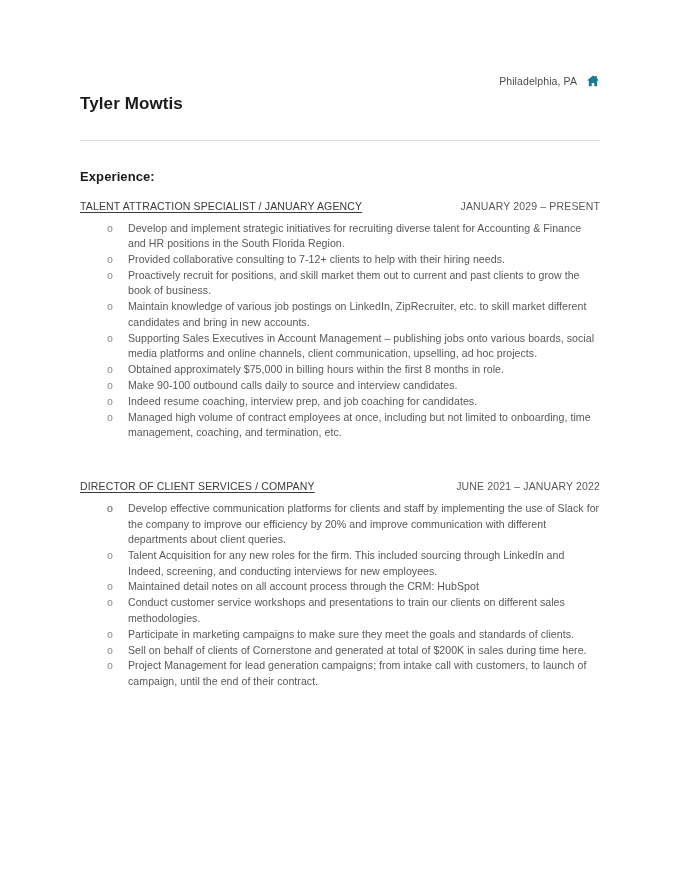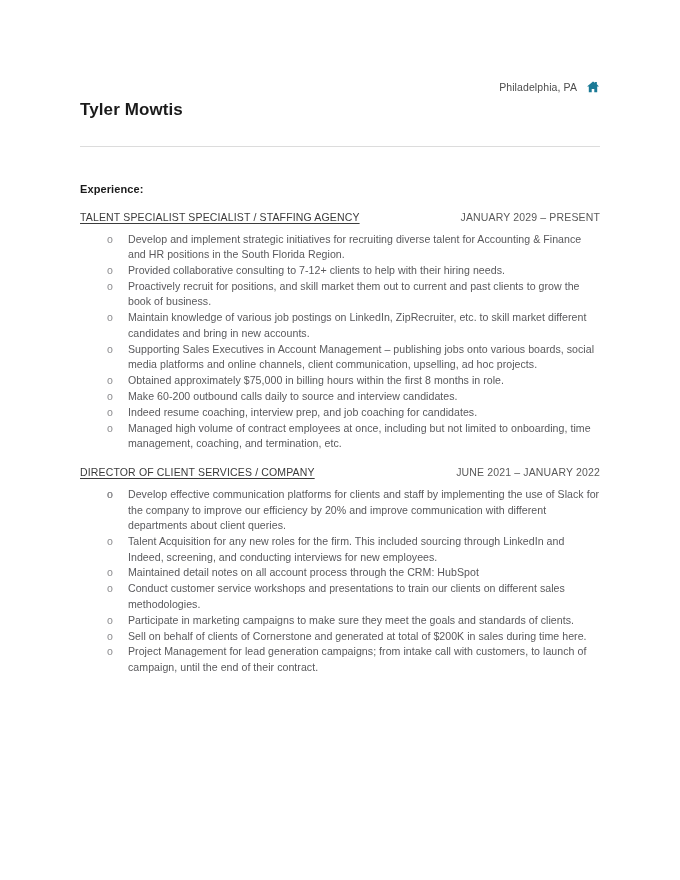--- a/index.html
+++ b/index.html
@@ -13,21 +13,21 @@
     font-family: "Liberation Sans", sans-serif;
     color: #404040;
     -webkit-font-smoothing: antialiased;
   }
   .page {
     position: relative;
     width: 680px;
     height: 880px;
     background: #ffffff;
     box-sizing: border-box;
-    padding: 9px 80px;
+    padding: 3px 80px;
   }
 
   
   .contact-bar {
     display: flex;
     align-items: center;
     justify-content: flex-end;
     gap: 9px;
     padding-top: 68px;
     height: 20px;
@@ -59,32 +59,32 @@
 
   .divider {
     margin-top: 26px;
     border: 0;
     border-top: 1px solid #dcdcdc;
     height: 0;
   }
 
   
   .section-heading {
-    margin-top: 36px;
-    font-size: 11px;
+    margin-top: 28px;
+    font-size: 13px;
     font-weight: bold;
     color: #1a1a1a;
     letter-spacing: 0.1px;
   }
 
   .job {
     margin-top: 16px;
   }
   .job + .job {
-    margin-top: 15px;
+    margin-top: 40px;
   }
   .job-header {
     display: flex;
     align-items: baseline;
     justify-content: space-between;
     gap: 14px;
   }
   .job-title {
     font-size: 10.5px;
     color: #3b3b3b;
@@ -144,31 +144,31 @@
     <div class="name">Tyler Mowtis</div>
   </div>
 
   <hr class="divider">
 
   <div>
     <div class="section-heading">Experience:</div>
 
     <div class="job">
       <div class="job-header">
-        <span class="job-title">TALENT SPECIALIST SPECIALIST / STAFFING AGENCY</span>
+        <span class="job-title">TALENT ATTRACTION SPECIALIST / JANUARY AGENCY</span>
         <span class="job-dates">JANUARY 2029 – PRESENT</span>
       </div>
       <ul class="bullet-list">
         <li class="bullet-item"><span class="bullet-marker">o</span><span>Develop and implement strategic initiatives for recruiting diverse talent for Accounting &amp; Finance and HR positions in the South Florida Region.</span></li>
         <li class="bullet-item"><span class="bullet-marker">o</span><span>Provided collaborative consulting to 7-12+ clients to help with their hiring needs.</span></li>
         <li class="bullet-item"><span class="bullet-marker">o</span><span>Proactively recruit for positions, and skill market them out to current and past clients to grow the book of business.</span></li>
         <li class="bullet-item"><span class="bullet-marker">o</span><span>Maintain knowledge of various job postings on LinkedIn, ZipRecruiter, etc. to skill market different candidates and bring in new accounts.</span></li>
         <li class="bullet-item"><span class="bullet-marker">o</span><span>Supporting Sales Executives in Account Management – publishing jobs onto various boards, social media platforms and online channels, client communication, upselling, ad hoc projects.</span></li>
         <li class="bullet-item"><span class="bullet-marker">o</span><span>Obtained approximately $75,000 in billing hours within the first 8 months in role.</span></li>
-        <li class="bullet-item"><span class="bullet-marker">o</span><span>Make 60-200 outbound calls daily to source and interview candidates.</span></li>
+        <li class="bullet-item"><span class="bullet-marker">o</span><span>Make 90-100 outbound calls daily to source and interview candidates.</span></li>
         <li class="bullet-item"><span class="bullet-marker">o</span><span>Indeed resume coaching, interview prep, and job coaching for candidates.</span></li>
         <li class="bullet-item"><span class="bullet-marker">o</span><span>Managed high volume of contract employees at once, including but not limited to onboarding, time management, coaching, and termination, etc.</span></li>
       </ul>
     </div>
 
     <div class="job">
       <div class="job-header">
         <span class="job-title">DIRECTOR OF CLIENT SERVICES / COMPANY</span>
         <span class="job-dates">JUNE 2021 – JANUARY 2022</span>
       </div>

